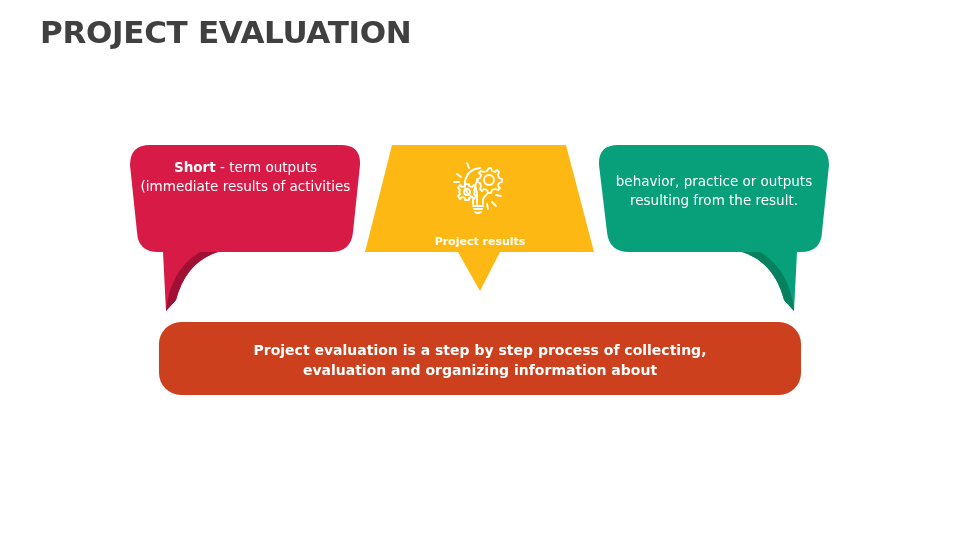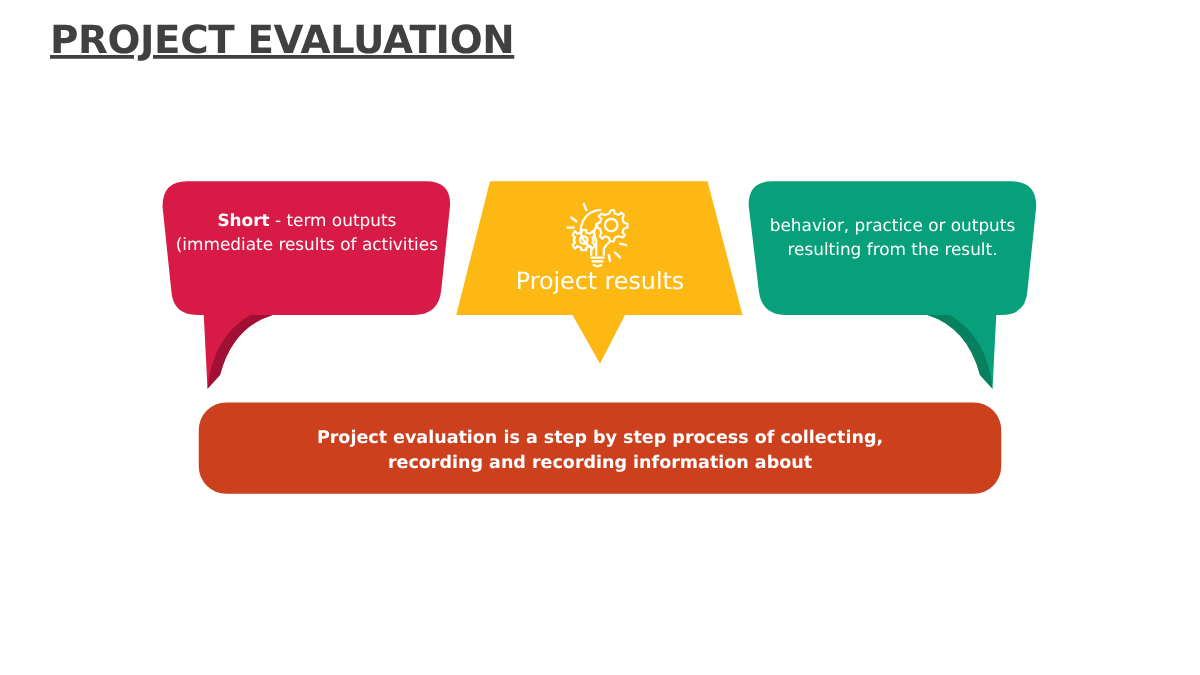--- a/index.html
+++ b/index.html
@@ -6,32 +6,31 @@
   body {
     width: 960px; height: 540px; overflow: hidden;
     background: #ffffff; position: relative;
     font-family: "Liberation Sans", "DejaVu Sans", sans-serif;
   }
   .title {
     position: absolute; left: 40px; top: 14px;
     font-size: 31px; font-weight: 700; color: #404040;
     letter-spacing: -0.3px;
     font-family: "DejaVu Sans", sans-serif;
-    text-decoration: underline;
   }
   svg.shapes { position: absolute; left: 0; top: 0; }
   .txt {
     position: absolute; color: #ffffff; text-align: center;
     font-size: 13.5px; line-height: 19px;
     font-family: "DejaVu Sans", sans-serif;
   }
   .txt b { font-weight: 700; }
-  .txt-short { left: 138px; top: 168px; width: 215px; }
+  .txt-short { left: 138px; top: 158px; width: 215px; }
   .txt-long { left: 603px; top: 172px; width: 222px; }
-  .txt-results { left: 400px; top: 216px; width: 160px; font-size: 19px; }
+  .txt-results { left: 400px; top: 232px; width: 160px; font-size: 11px; font-weight: bold; }
   .txt-bar {
     left: 159px; top: 340px; width: 642px;
     font-weight: 700; font-size: 14px; line-height: 20px;
   }
   .icon { position: absolute; left: 451px; top: 160px; width: 58px; height: 58px; }
 </style>
 </head>
 <body>
 
 <div class="title">PROJECT EVALUATION</div>
@@ -89,14 +88,14 @@
 
 <div class="txt txt-results">Project results</div>
 
 <div class="txt txt-long">
   <div>behavior, practice or outputs</div>
   <div>resulting from the result.</div>
 </div>
 
 <div class="txt txt-bar">
   <div>Project evaluation is a step by step process of collecting,</div>
-  <div>recording and recording information about</div>
+  <div>evaluation and organizing information about</div>
 </div>
 
 </body></html>

